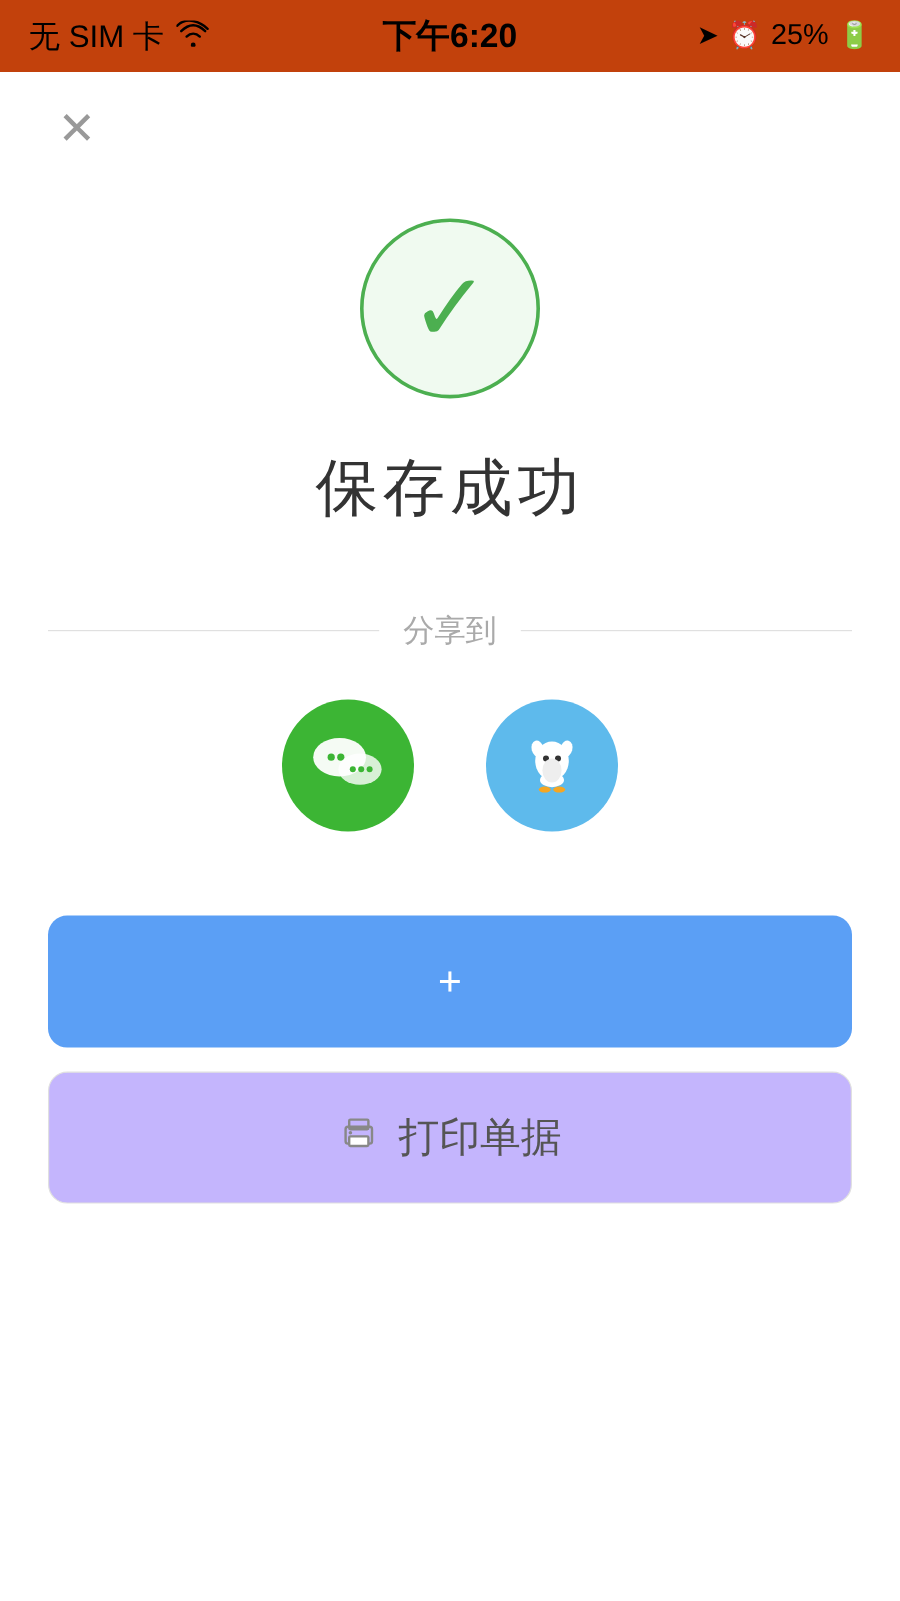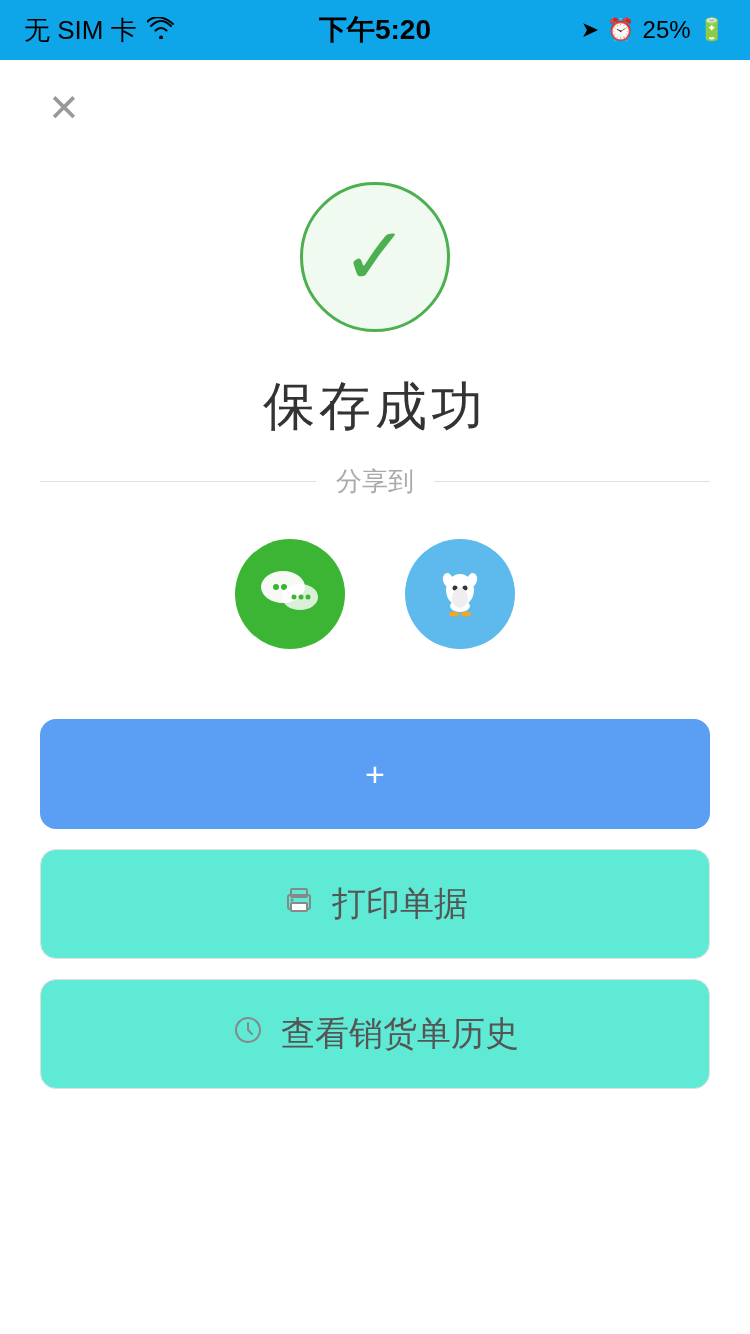--- a/index.html
+++ b/index.html
@@ -14,21 +14,21 @@
     }
 
     
     .status-bar {
       width: 100%;
       height: 60px;
       display: flex;
       align-items: center;
       justify-content: space-between;
       padding: 0 24px;
-      background: #0ea5e9;
+      background: #c2410c;
     }
     .status-left {
       display: flex;
       align-items: center;
       gap: 10px;
       font-size: 26px;
       color: #000;
       font-weight: 500;
     }
     .status-center {
@@ -97,21 +97,21 @@
       font-size: 80px;
       color: #4CAF50;
       line-height: 1;
     }
 
     
     .success-title {
       font-size: 52px;
       font-weight: 500;
       color: #333;
-      margin-bottom: 22px;
+      margin-bottom: 66px;
       letter-spacing: 4px;
     }
 
     
     .share-section {
       width: 100%;
       margin-bottom: 50px;
     }
     .share-divider {
       display: flex;
@@ -180,41 +180,41 @@
       font-size: 34px;
       cursor: pointer;
       border: none;
     }
     .btn-primary {
       background: #5b9ff5;
       color: #fff;
       font-weight: 400;
     }
     .btn-secondary {
-      background: #5eead4;
+      background: #c4b5fd;
       color: #555;
       border: 1px solid #e0e0e0;
     }
   </style>
 </head>
 <body>
 
 <div class="status-bar">
   <div class="status-left">
     <span>无 SIM 卡</span>
     <span>
       <svg width="28" height="22" viewBox="0 0 28 22" fill="none">
         <path d="M14 18.5a2 2 0 1 1 0 4 2 2 0 0 1 0-4z" fill="#000"></path>
         <path d="M8.5 13.5C10.1 11.9 12 11 14 11s3.9.9 5.5 2.5" stroke="#000" stroke-width="2" fill="none" stroke-linecap="round"></path>
         <path d="M4 9C7.1 5.9 10.4 4 14 4s6.9 1.9 10 5" stroke="#000" stroke-width="2" fill="none" stroke-linecap="round"></path>
         <path d="M0.5 4.5C4.4 0.6 9 -0.5 14 0.5c4.5.9 8.5 3 12 6.5" stroke="#000" stroke-width="2" fill="none" stroke-linecap="round"></path>
       </svg>
     </span>
   </div>
-  <div class="status-center">下午5:20</div>
+  <div class="status-center">下午6:20</div>
   <div class="status-right">
     <span style="font-size:22px;">➤</span>
     <span style="font-size:22px;">⏰</span>
     <span class="battery-text">25%</span>
     <span style="font-size:22px;">🔋</span>
   </div>
 </div>
 
 <div class="close-btn-area">
   <div class="close-btn">
@@ -284,24 +284,15 @@
       <span style="font-size:32px; color:#888;">
         <svg width="34" height="34" viewBox="0 0 34 34" fill="none">
           <rect x="6" y="12" width="22" height="14" rx="2" stroke="#888" stroke-width="2"></rect>
           <rect x="9" y="6" width="16" height="8" rx="1" stroke="#888" stroke-width="2"></rect>
           <rect x="9" y="20" width="16" height="8" rx="1" stroke="#888" stroke-width="2" fill="white"></rect>
           <circle cx="10" cy="17" r="1.5" fill="#888"></circle>
         </svg>
       </span>
       <span>打印单据</span>
     </button>
-    <button class="btn btn-secondary">
-      <span style="font-size:32px; color:#888;">
-        <svg width="34" height="34" viewBox="0 0 34 34" fill="none">
-          <circle cx="17" cy="17" r="12" stroke="#888" stroke-width="2"></circle>
-          <path d="M17 10v7l4 4" stroke="#888" stroke-width="2" stroke-linecap="round"></path>
-        </svg>
-      </span>
-      <span>查看销货单历史</span>
-    </button>
   </div>
 
 </div>
 
 </body></html>

